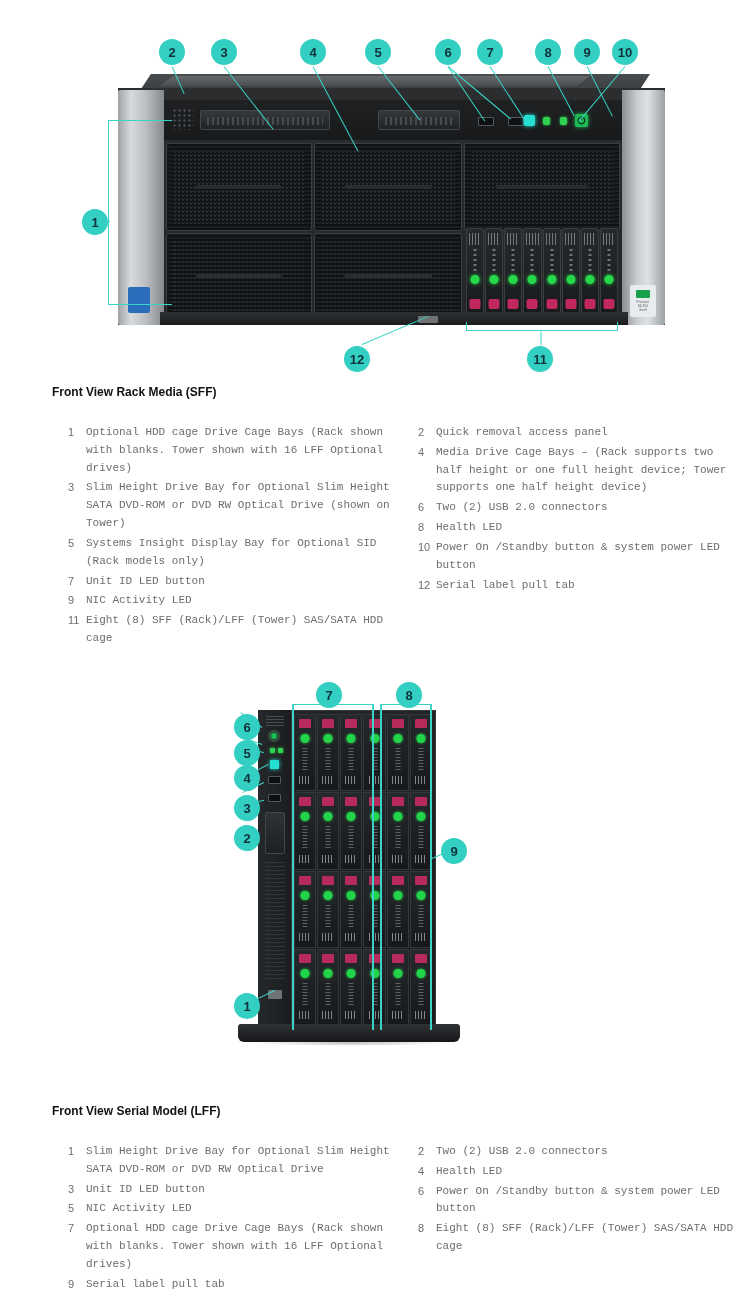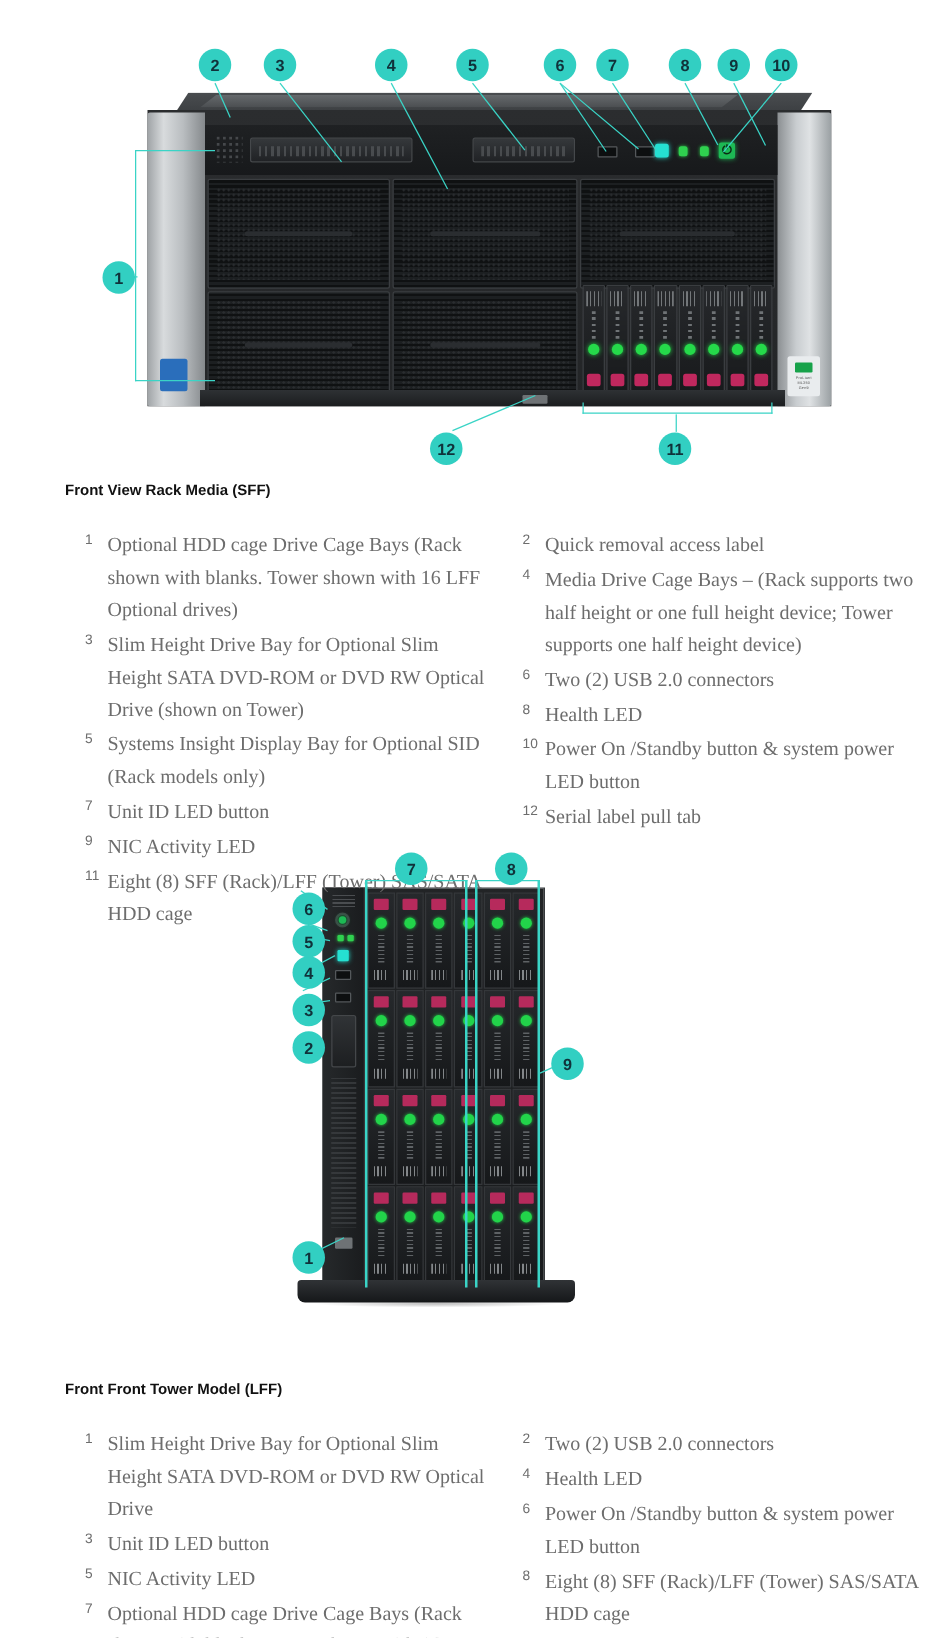--- a/index.html
+++ b/index.html
@@ -242,22 +242,22 @@
     position:absolute; display:grid; grid-template-columns: 340px 330px; column-gap:10px;
   }
   .legend-col{ display:block; }
   .legend-row{ display:flex; align-items:flex-start; margin-bottom:2px; }
   .legend-num{
     width:28px; min-width:28px; text-align:left; padding-left:10px;
     font-size:11px; color:#6d6d6d; line-height:1.62;
     font-family:"Liberation Sans", sans-serif;
   }
   .legend-txt{
-    font-size:16px; color:#6d6d6d; line-height:1.62;
-    font-family:Liberation Serif, serif;
+    font-size:11px; color:#6d6d6d; line-height:1.62;
+    font-family:Liberation Mono, monospace;
   }
 </style>
 </head>
 <body>
 
 <div class="page">
 
   <div id="rack-figure">
 
     <div class="rack-lid"></div>
@@ -622,21 +622,21 @@
           <div class="legend-txt">NIC Activity LED</div>
         </div>
         <div class="legend-row">
           <div class="legend-num">11</div>
           <div class="legend-txt">Eight (8) SFF (Rack)/LFF (Tower) SAS/SATA HDD cage</div>
         </div>
       </div>
     <div class="legend-col" id="rack-legend-right">
         <div class="legend-row">
           <div class="legend-num">2</div>
-          <div class="legend-txt">Quick removal access label</div>
+          <div class="legend-txt">Quick removal access panel</div>
         </div>
         <div class="legend-row">
           <div class="legend-num">4</div>
           <div class="legend-txt">Media Drive Cage Bays – (Rack supports two half height or one full height device; Tower supports one half height device)</div>
         </div>
         <div class="legend-row">
           <div class="legend-num">6</div>
           <div class="legend-txt">Two (2) USB 2.0 connectors</div>
         </div>
         <div class="legend-row">
@@ -647,21 +647,21 @@
           <div class="legend-num">10</div>
           <div class="legend-txt">Power On /Standby button &amp; system power LED button</div>
         </div>
         <div class="legend-row">
           <div class="legend-num">12</div>
           <div class="legend-txt">Serial label pull tab</div>
         </div>
       </div>
   </div>
 
-  <div class="legend-title" style="left:52px; top:1104px;">Front Front Tower Model (LFF)</div>
+  <div class="legend-title" style="left:52px; top:1104px;">Front View Serial Model (LFF)</div>
   <div class="legend-grid" id="tower-legend" style="left:58px; top:1143px; width:690px;">
     <div class="legend-col" id="tower-legend-left">
         <div class="legend-row">
           <div class="legend-num">1</div>
           <div class="legend-txt">Slim Height Drive Bay for Optional Slim Height SATA DVD-ROM or DVD RW Optical Drive</div>
         </div>
         <div class="legend-row">
           <div class="legend-num">3</div>
           <div class="legend-txt">Unit ID LED button</div>
         </div>

